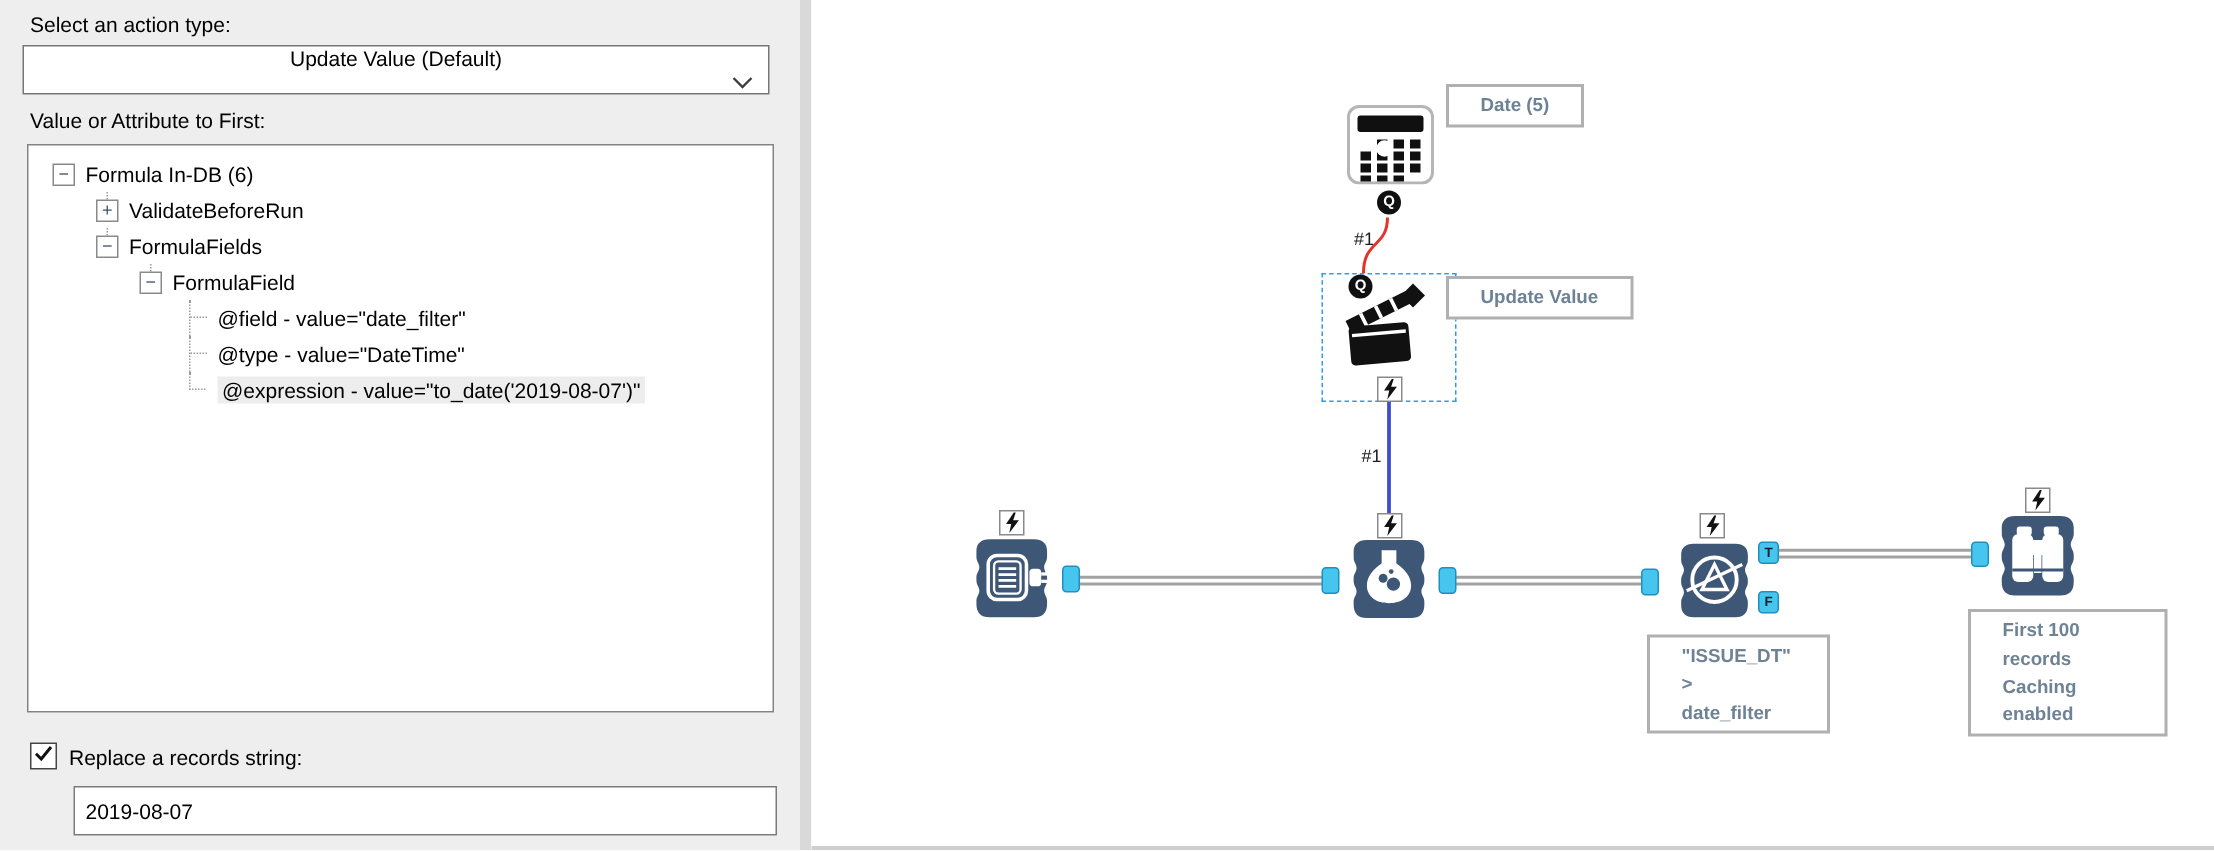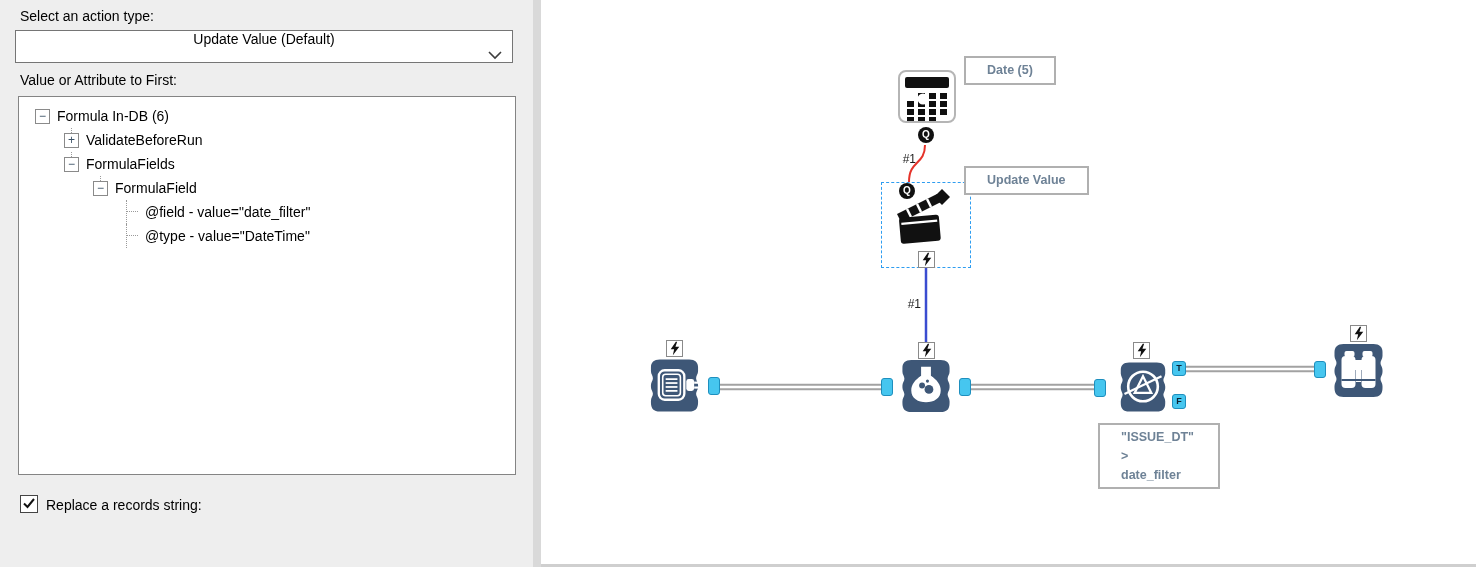--- a/index.html
+++ b/index.html
@@ -87,31 +87,36 @@
         <span class="tree-label">FormulaField</span>
       </div>
       <div class="tree-row d3">
         <span class="leaf-conn"></span>
         <span class="tree-label">@field - value="date_filter"</span>
       </div>
       <div class="tree-row d3">
         <span class="leaf-conn"></span>
         <span class="tree-label">@type - value="DateTime"</span>
       </div>
+      <div class="tree-row d3 last">
+        <span class="leaf-conn"></span>
+        <span class="tree-label selected">@expression - value="to_date('2019-08-07')"</span>
+      </div>
     </div>
 
     <div class="checkbox">
       <span>
         <svg width="12" height="11" viewBox="0 0 12 11">
             <polyline points="1,5.5 4.5,9 11,1" fill="none" stroke="#111" stroke-width="2"></polyline>
           </svg>
       </span>
     </div>
     <div class="panel-label" style="left:46px; top:497px;">Replace a records string:</div>
 
+    <input class="replace-input" type="text" value="2019-08-07" style="">
   </div>
 
   <div class="separator"></div>
 
   <div class="canvas">
 
     <svg class="conn-svg" width="936" height="567" viewBox="0 0 936 567">
       <path d="M384,145 C384,165 368,160 368,182" fill="none" stroke="#e5332a" stroke-width="2"></path>
       <path d="M385,267 L385,343" fill="none" stroke="#3a4cd0" stroke-width="2.5"></path>
       <g>
@@ -168,21 +173,21 @@
           <line x1="8" y1="38" x2="44" y2="38" stroke="#fff" stroke-width="2.2"></line>
         </g>
       </svg>
     </div>
     <div class="qbadge" style="left:358px; top:183px;">Q</div>
     <div class="lightning" style="left:377px; top:251px;">
       <svg width="12" height="15" viewBox="0 0 14 16">
         <polygon points="8,0 2,9 6,9 4.5,16 12,6 7.5,6 9.5,0" fill="#111"></polygon>
       </svg>
     </div>
-    <div class="annot" style="left:423px; top:166px; min-width:108px;">Update Value</div>
+    <div class="annot" style="left:423px; top:184px; min-width:108px;">Update Value</div>
     <div class="conn-label" style="left:356px; top:297px; width:24px;">#1</div>
 
     <div class="lightning" style="left:125px; top:340px;">
       <svg width="12" height="15" viewBox="0 0 14 16">
         <polygon points="8,0 2,9 6,9 4.5,16 12,6 7.5,6 9.5,0" fill="#111"></polygon>
       </svg>
     </div>
     <div class="tool" style="left:107px; top:357px;">
       <svg width="53" height="56" viewBox="0 0 54 56">
         <path d="M12,2 H42 C48,2 51,5 51,10 V14 C51,17 49,18.5 49,21 C49,23.5 51,25 51,28 V30 C51,33 49,34.5 49,37 C49,39.5 51,41 51,44 V46 C51,52 48,55 42,55 H12 C6,55 3,52 3,46 V44 C3,41 5,39.5 5,37 C5,34.5 3,33 3,30 V28 C3,25 5,23.5 5,21 C5,18.5 3,17 3,14 V10 C3,5 6,2 12,2 Z" fill="#3e5777"></path>
@@ -246,16 +251,18 @@
         <path d="M12,2 H42 C48,2 51,5 51,10 V14 C51,17 49,18.5 49,21 C49,23.5 51,25 51,28 V30 C51,33 49,34.5 49,37 C49,39.5 51,41 51,44 V46 C51,52 48,55 42,55 H12 C6,55 3,52 3,46 V44 C3,41 5,39.5 5,37 C5,34.5 3,33 3,30 V28 C3,25 5,23.5 5,21 C5,18.5 3,17 3,14 V10 C3,5 6,2 12,2 Z" fill="#3e5777"></path>
         <rect x="13" y="9" width="10" height="6" rx="2" fill="#fff"></rect>
         <rect x="31" y="9" width="10" height="6" rx="2" fill="#fff"></rect>
         <rect x="10" y="14" width="14" height="32" rx="4" fill="#fff"></rect>
         <rect x="30" y="14" width="14" height="32" rx="4" fill="#fff"></rect>
         <rect x="22" y="18" width="10" height="10" fill="#fff"></rect>
         <rect x="24.5" y="28" width="5" height="12" fill="#fff"></rect>
         <line x1="10" y1="38" x2="44" y2="38" stroke="#3e5777" stroke-width="2"></line>
       </svg>
     </div>
+    <div class="annot" style="left:771px; top:406px; width:133px;">First 100 records
+Caching enabled</div>
 
     <div class="canvas-bottom"></div>
   </div>
 </div>
 
 </body></html>

